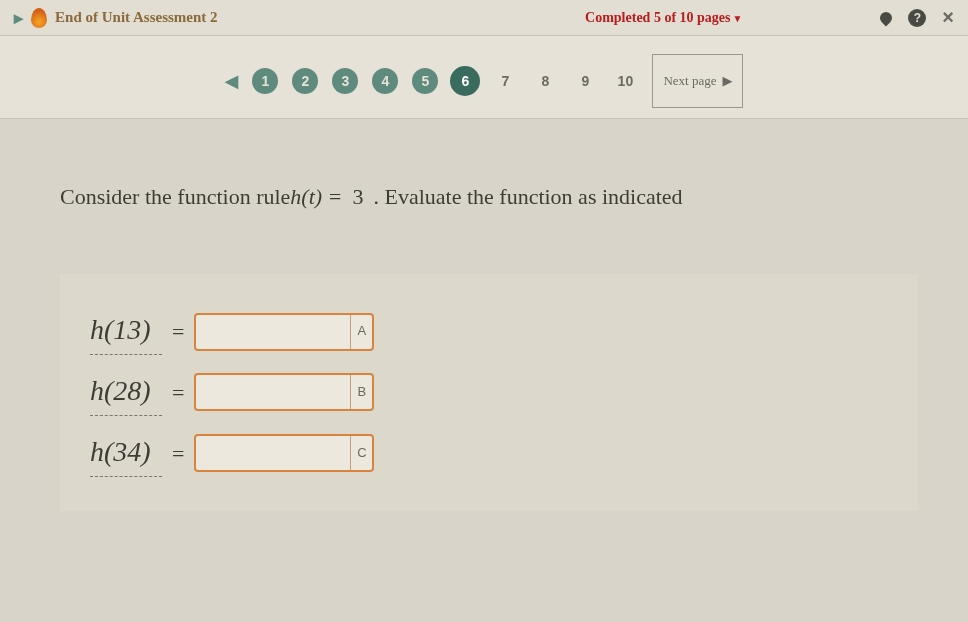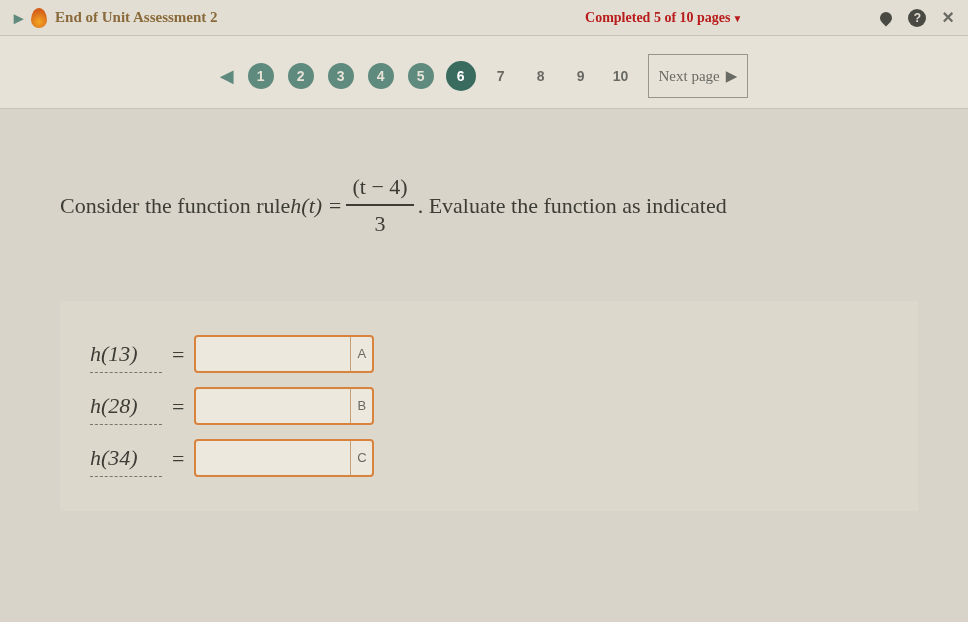--- a/index.html
+++ b/index.html
@@ -43,33 +43,33 @@
   .page-dot {
     width:26px; height:26px; border-radius:50%;
     display:flex; align-items:center; justify-content:center;
     font-size:14px; font-family:Arial,sans-serif; font-weight:bold;
     cursor:pointer;
   }
   .page-done { background:#5f8a7e; color:#e6e2d7; }
   .page-current { background:#3a6b5f; color:#fff; box-shadow:0 0 0 2px #3a6b5f; }
   .page-todo { background:transparent; color:#6a6a64; }
   .next-btn {
-    border:1px solid #9a968b; padding:12px 10px; font-size:15px;
+    border:1px solid #9a968b; padding:18px 10px; font-size:13px;
     color:#6a6a64; background:#e6e2d7; display:flex; align-items:center; gap:6px;
     cursor:pointer;
   }
   .content { padding: 60px 50px 30px 60px; font-size:22px; line-height:1.6; color:#3d3d36;}
   .question-line { display:flex; flex-wrap:wrap; align-items:center; }
   .func { font-style: italic; font-family: Liberation Serif, serif; }
   .frac { display:inline-flex; flex-direction:column; align-items:center; vertical-align:middle; margin:0 4px; }
   .frac .num { border-bottom:2px solid #3d3d36; padding:0 6px; }
   .frac .den { padding:0 6px; }
   .answers { margin-top: 60px; padding: 20px 30px; background:#dcd8cc; }
   .ans-row { display:flex; align-items:center; gap:10px; margin:14px 0; }
-  .ans-label { font-style:italic; font-size:22px; min-width:72px; text-align:left; border-bottom:1px dashed #7a766c; padding-bottom:1px;}
+  .ans-label { font-style:italic; font-size:28px; min-width:72px; text-align:left; border-bottom:1px dashed #7a766c; padding-bottom:1px;}
   .ans-eq { font-size:22px; }
   .ans-box {
     width: 180px; height:38px;
     border:2px solid #d9843e; border-radius:4px;
     background:#ece8dd;
     position:relative; display:flex; align-items:center;
   }
   .ans-box input {
     border:none; outline:none; background:transparent;
     width:100%; height:100%; padding:0 28px 0 8px;
@@ -109,21 +109,20 @@
     <span>Next page</span>
     <span>▶</span>
   </span>
 </div>
 
 <div class="content">
   <div class="question-line">
     <span>Consider the function rule </span>
     <span class="func">h(t) =</span>
     <span class="frac">
-      <span class="num">(t − 4)</span>
       <span class="den">3</span>
     </span>
     <span>. Evaluate the function as indicated</span>
   </div>
 
   <div class="answers" id="answers-block">
       <div class="ans-row">
         <span class="ans-label">h(13)</span>
         <span class="ans-eq">=</span>
         <span class="ans-box">

